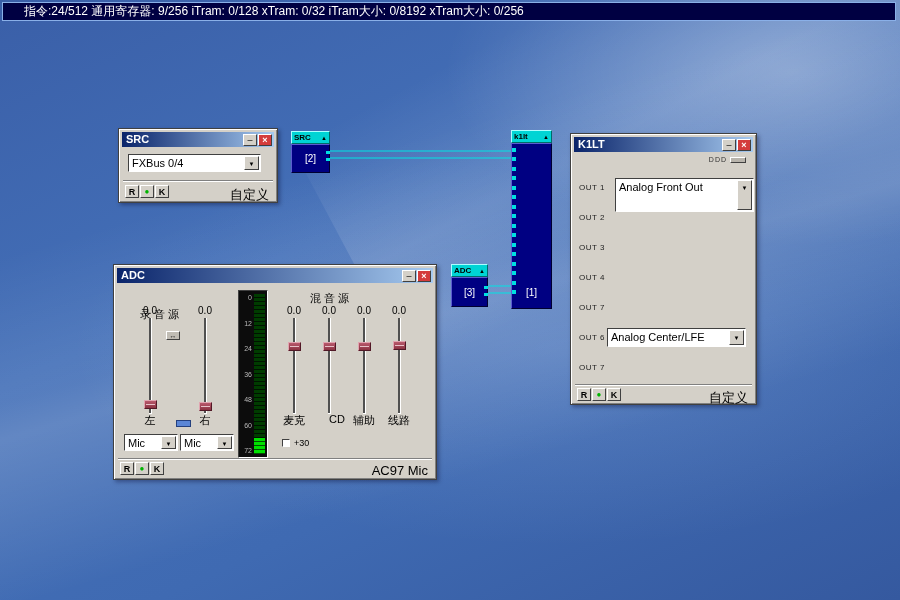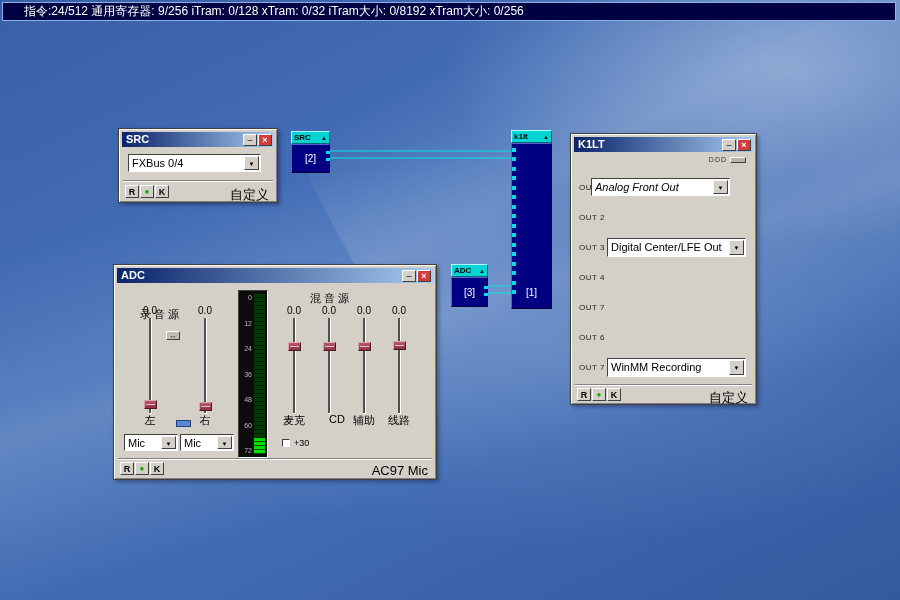--- a/index.html
+++ b/index.html
@@ -285,44 +285,40 @@
       <span class="tb-btn">–</span>
       <span class="tb-btn tb-close">×</span>
     </div>
 
     <div class="indicator" style="right:10px; top:22px;">
       <span class="indicator-text">DDD</span>
       <span class="mini-fader"></span>
     </div>
 
     <span class="out-lbl" style="left:8px; top:49px;">OUT 1</span>
-    <div class="combo" style="left:20px; top:44px; width:139px; height:18px;font-style:italic;">
+    <div class="combo" style="left:44px; top:44px; width:139px; height:34px;">
       <span class="combo-val">Analog Front Out</span>
       <span class="combo-arrow">▼</span>
     </div>
 
     <span class="out-lbl" style="left:8px; top:79px;">OUT 2</span>
 
     <span class="out-lbl" style="left:8px; top:109px;">OUT 3</span>
-    <div class="combo" style="left:36px; top:104px; width:139px; height:19px;">
-      <span class="combo-val">Digital Center/LFE Out</span>
-      <span class="combo-arrow">▼</span>
-    </div>
 
     <span class="out-lbl" style="left:8px; top:139px;">OUT 4</span>
 
     <span class="out-lbl" style="left:8px; top:169px;">OUT 7</span>
 
     <span class="out-lbl" style="left:8px; top:199px;">OUT 6</span>
+    <div class="combo" style="left:36px; top:194px; width:139px; height:19px;">
+      <span class="combo-val">Analog Center/LFE</span>
+      <span class="combo-arrow">▼</span>
+    </div>
 
     <span class="out-lbl" style="left:8px; top:229px;">OUT 7</span>
-    <div class="combo" style="left:36px; top:224px; width:139px; height:19px;">
-      <span class="combo-val">WinMM Recording</span>
-      <span class="combo-arrow">▼</span>
-    </div>
 
     <div class="groove" style="left:4px; right:4px; top:250px;"></div>
     <span class="sq-btn" style="left:6px; top:254px;">R</span>
     <span class="sq-btn led-btn" style="left:21px; top:254px;">●</span>
     <span class="sq-btn" style="left:36px; top:254px;">K</span>
     <span class="footer-label" style="right:8px; top:255px;">自定义</span>
   </div>
 </div>
 
 </body></html>

